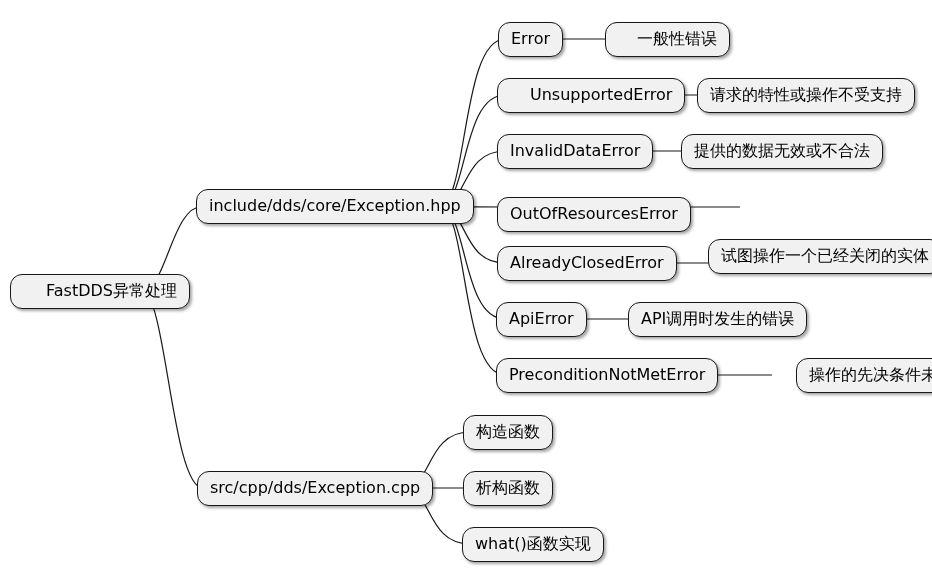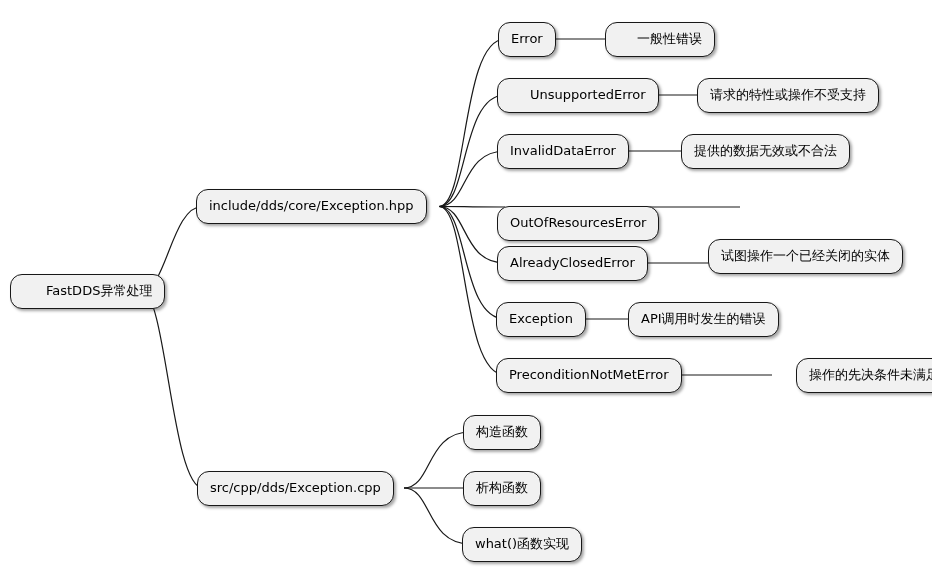--- a/index.html
+++ b/index.html
@@ -19,21 +19,21 @@
   #wires path { fill: none; stroke: #181818; stroke-width: 1.2px; }
   .node {
     position: absolute;
     box-sizing: border-box;
     height: 35px;
     line-height: 32px;
     padding: 0 12px;
     background: #F1F1F1;
     border: 1.5px solid #181818;
     border-radius: 12px;
-    font-size: 13px;
+    font-size: 16px;
     color: #000000;
     white-space: nowrap;
     box-shadow: 2px 2px 3px rgba(0,0,0,0.35);
   }
 </style>
 </head>
 <body>
 
 <div id="canvas">
 
@@ -64,23 +64,23 @@
   </svg>
 
   <div class="node" style="left:10px; top:273.5px;padding-left:35px;">FastDDS异常处理</div>
 
   <div class="node" style="left:196px; top:189px;">include/dds/core/Exception.hpp</div>
   <div class="node" style="left:197px; top:470.5px;">src/cpp/dds/Exception.cpp</div>
 
   <div class="node" style="left:498px; top:21.5px;">Error</div>
   <div class="node" style="left:497px; top:77.5px;padding-left:32px;">UnsupportedError</div>
   <div class="node" style="left:497px; top:133.5px;">InvalidDataError</div>
-  <div class="node" style="left:497px; top:206px;">OutOfResourcesError</div>
+  <div class="node" style="left:497px; top:197px;border-radius:11px;">OutOfResourcesError</div>
   <div class="node" style="left:497px; top:245.5px;">AlreadyClosedError</div>
-  <div class="node" style="left:496px; top:301.5px;">Exception</div>
+  <div class="node" style="left:496px; top:301.5px;">ApiError</div>
   <div class="node" style="left:496px; top:357.5px;">PreconditionNotMetError</div>
 
   <div class="node" style="left:605px; top:21.5px;padding-left:31px;">一般性错误</div>
   <div class="node" style="left:697px; top:77.5px;">请求的特性或操作不受支持</div>
   <div class="node" style="left:681px; top:133.5px;">提供的数据无效或不合法</div>
   <div class="node" style="left:708px; top:239px;">试图操作一个已经关闭的实体</div>
   <div class="node" style="left:628px; top:301.5px;">API调用时发生的错误</div>
   <div class="node" style="left:752px; top:357.5px;margin-left:44px;">操作的先决条件未满足</div>
 
   <div class="node" style="left:463px; top:414.5px;">构造函数</div>

